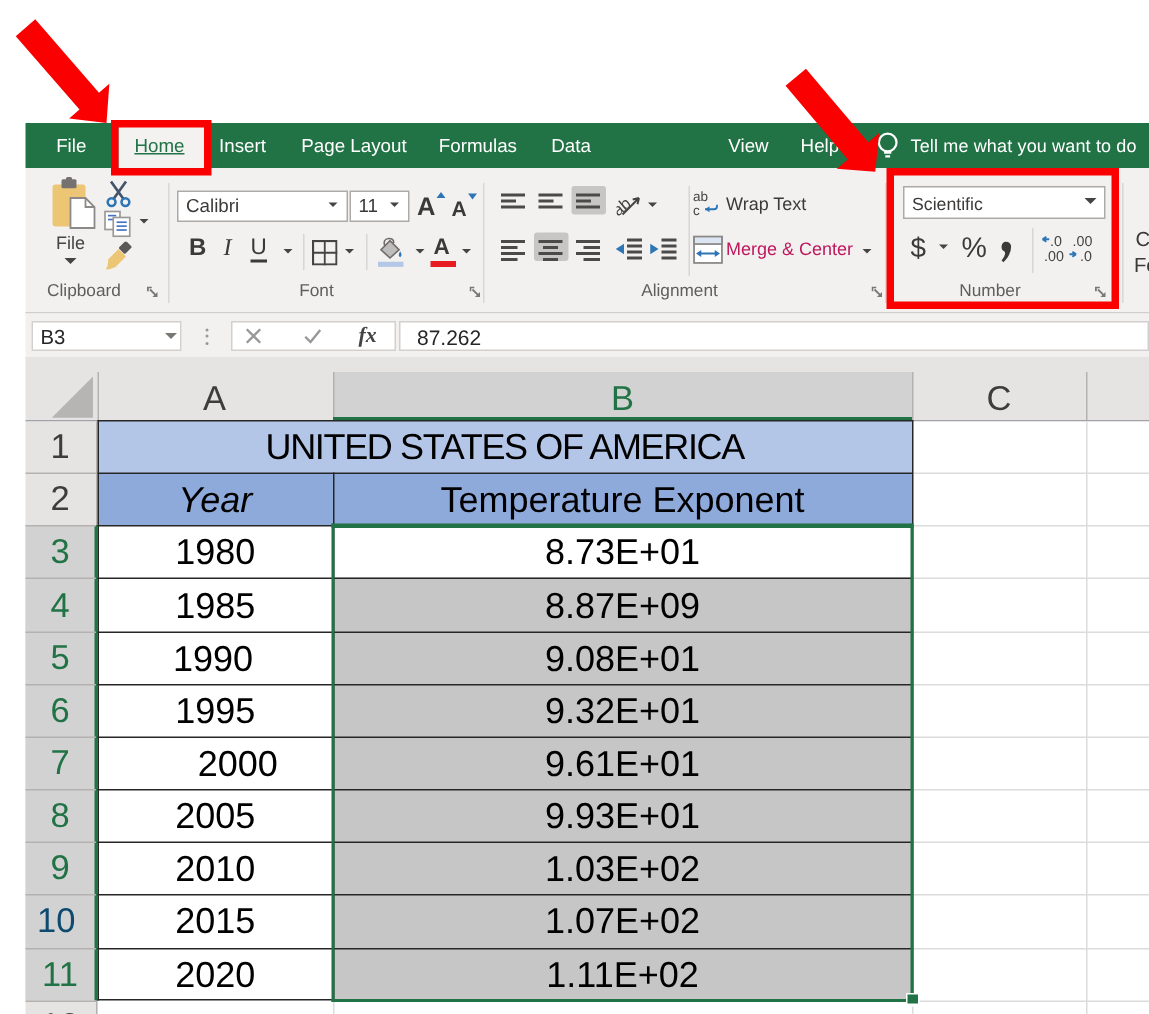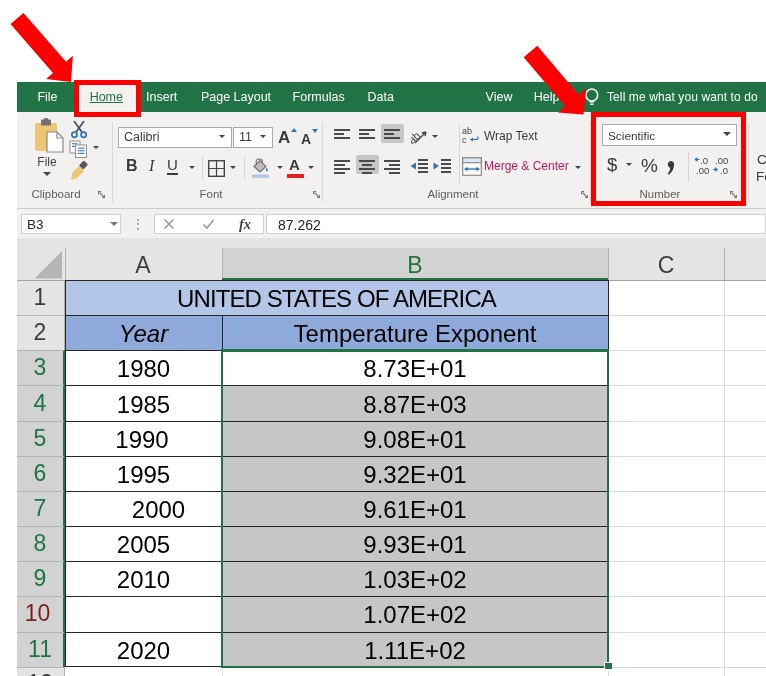--- a/index.html
+++ b/index.html
@@ -262,21 +262,21 @@
 <div class="abs" style="left:17px;top:666.65px;width:47px;height:1px;background:#b4b2b0;"></div>
 <div class="abs" style="left:17px;top:280.0px;width:46px;height:35.14999999999998px;display:flex;align-items:center;justify-content:center;font-size:23px;color:#3f3d3b;">1</div>
 <div class="abs" style="left:17px;top:315.15px;width:46px;height:35.150000000000034px;display:flex;align-items:center;justify-content:center;font-size:23px;color:#3f3d3b;">2</div>
 <div class="abs" style="left:17px;top:350.3px;width:46px;height:35.14999999999998px;display:flex;align-items:center;justify-content:center;font-size:23px;color:#217346;">3</div>
 <div class="abs" style="left:17px;top:385.45px;width:46px;height:35.150000000000034px;display:flex;align-items:center;justify-content:center;font-size:23px;color:#217346;">4</div>
 <div class="abs" style="left:17px;top:420.6px;width:46px;height:35.14999999999998px;display:flex;align-items:center;justify-content:center;font-size:23px;color:#217346;">5</div>
 <div class="abs" style="left:17px;top:455.75px;width:46px;height:35.14999999999998px;display:flex;align-items:center;justify-content:center;font-size:23px;color:#217346;">6</div>
 <div class="abs" style="left:17px;top:490.9px;width:46px;height:35.14999999999998px;display:flex;align-items:center;justify-content:center;font-size:23px;color:#217346;">7</div>
 <div class="abs" style="left:17px;top:526.05px;width:46px;height:35.15000000000009px;display:flex;align-items:center;justify-content:center;font-size:23px;color:#217346;">8</div>
 <div class="abs" style="left:17px;top:561.2px;width:46px;height:35.14999999999998px;display:flex;align-items:center;justify-content:center;font-size:23px;color:#217346;">9</div>
-<div class="abs" style="left:17px;top:596.35px;width:41px;height:35.14999999999998px;display:flex;align-items:center;justify-content:center;font-size:23px;color:#7f1d1d;">10</div>
+<div class="abs" style="left:17px;top:596.35px;width:41px;height:35.14999999999998px;display:flex;align-items:center;justify-content:center;font-size:23px;color:#0c4a6e;">10</div>
 <div class="abs" style="left:17px;top:631.5px;width:46px;height:35.14999999999998px;display:flex;align-items:center;justify-content:center;font-size:23px;color:#217346;">11</div>
 <div class="abs" style="left:17px;top:669.8px;width:46px;text-align:center;font-size:23px;color:#3f3d3b;">12</div>
 <div class="abs" style="left:65px;top:280.0px;width:543px;height:35.14999999999998px;background:#b4c6e7;"></div>
 <div class="abs" style="left:65px;top:315.15px;width:543px;height:35.150000000000034px;background:#8eaadb;"></div>
 <div class="abs" style="left:222px;top:385.45px;width:386px;height:281.2px;background:#c6c6c6;"></div>
 <div class="hl" style="left:65px;top:280.0px;width:543px;"></div>
 <div class="hl" style="left:65px;top:315.15px;width:543px;"></div>
 <div class="hl" style="left:65px;top:350.3px;width:543px;"></div>
 <div class="hl" style="left:65px;top:385.45px;width:543px;"></div>
 <div class="hl" style="left:65px;top:420.6px;width:543px;"></div>
@@ -295,31 +295,32 @@
 <div class="abs" style="left:607.2px;top:349.3px;width:2.3px;height:318.5px;background:#217346;"></div>
 <div class="abs" style="left:220.8px;top:665.5px;width:388.5px;height:2.3px;background:#217346;"></div>
 <div class="abs" style="left:604px;top:661.8px;width:9px;height:9px;background:#fff;"></div>
 <div class="abs" style="left:605.3px;top:663.1px;width:6.4px;height:6.4px;background:#217346;"></div>
 <div class="cell" style="left:65px;top:280.0px;width:543px;height:32.14999999999998px;font-size:24px;letter-spacing:-0.9px;">UNITED STATES OF AMERICA</div>
 <div class="cell" style="left:65px;top:315.15px;width:157px;height:32.150000000000034px;font-size:24px;font-style:italic;">Year</div>
 <div class="cell" style="left:222px;top:315.15px;width:386px;height:32.150000000000034px;font-size:24px;">Temperature Exponent</div>
 <div class="cell" style="left:65px;top:350.3px;width:157px;height:32.14999999999998px;font-size:24px;">1980</div>
 <div class="cell" style="left:222px;top:350.3px;width:386px;height:32.14999999999998px;font-size:24px;">8.73E+01</div>
 <div class="cell" style="left:65px;top:385.45px;width:157px;height:32.150000000000034px;font-size:24px;">1985</div>
-<div class="cell" style="left:222px;top:385.45px;width:386px;height:32.150000000000034px;font-size:24px;">8.87E+03</div>
+<div class="cell" style="left:222px;top:385.45px;width:386px;height:32.150000000000034px;font-size:24px;">8.87E+09</div>
 <div class="cell" style="left:65px;top:420.6px;width:154px;height:32.14999999999998px;font-size:24px;">1990</div>
 <div class="cell" style="left:222px;top:420.6px;width:386px;height:32.14999999999998px;font-size:24px;">9.08E+01</div>
 <div class="cell" style="left:65px;top:455.75px;width:157px;height:32.14999999999998px;font-size:24px;">1995</div>
 <div class="cell" style="left:222px;top:455.75px;width:386px;height:32.14999999999998px;font-size:24px;">9.32E+01</div>
 <div class="cell" style="left:65px;top:490.9px;width:187px;height:32.14999999999998px;font-size:24px;">2000</div>
 <div class="cell" style="left:222px;top:490.9px;width:386px;height:32.14999999999998px;font-size:24px;">9.61E+01</div>
 <div class="cell" style="left:65px;top:526.05px;width:157px;height:32.15000000000009px;font-size:24px;">2005</div>
 <div class="cell" style="left:222px;top:526.05px;width:386px;height:32.15000000000009px;font-size:24px;">9.93E+01</div>
 <div class="cell" style="left:65px;top:561.2px;width:157px;height:32.14999999999998px;font-size:24px;">2010</div>
 <div class="cell" style="left:222px;top:561.2px;width:386px;height:32.14999999999998px;font-size:24px;">1.03E+02</div>
+<div class="cell" style="left:65px;top:596.35px;width:157px;height:32.14999999999998px;font-size:24px;">2015</div>
 <div class="cell" style="left:222px;top:596.35px;width:386px;height:32.14999999999998px;font-size:24px;">1.07E+02</div>
 <div class="cell" style="left:65px;top:631.5px;width:157px;height:32.14999999999998px;font-size:24px;">2020</div>
 <div class="cell" style="left:222px;top:631.5px;width:386px;height:32.14999999999998px;font-size:24px;">1.11E+02</div>
 <div class="abs" style="left:74px;top:79.5px;width:67px;height:37.5px;border:5.4px solid #fb0000;box-sizing:border-box;"></div>
 <div class="abs" style="left:591px;top:112px;width:155px;height:93.5px;border:5.2px solid #fb0000;box-sizing:border-box;"></div>
 <svg class="abs" style="left:0px;top:0px;" width="120" height="120" viewBox="0 0 120 120">
 <polygon points="23.5,12.9 66,61.8 72.9,55.8 71,82 46.1,79 53,73 10.5,24.1" fill="#fb0000"></polygon>
 </svg>
 <svg class="abs" style="left:500px;top:30px;" width="120" height="120" viewBox="0 0 120 120">
 <polygon points="37.3,15.8 78.8,64.9 86.1,58.7 83.5,84.5 57.9,82.5 65.2,76.3 23.7,27.2" fill="#fb0000"></polygon>

